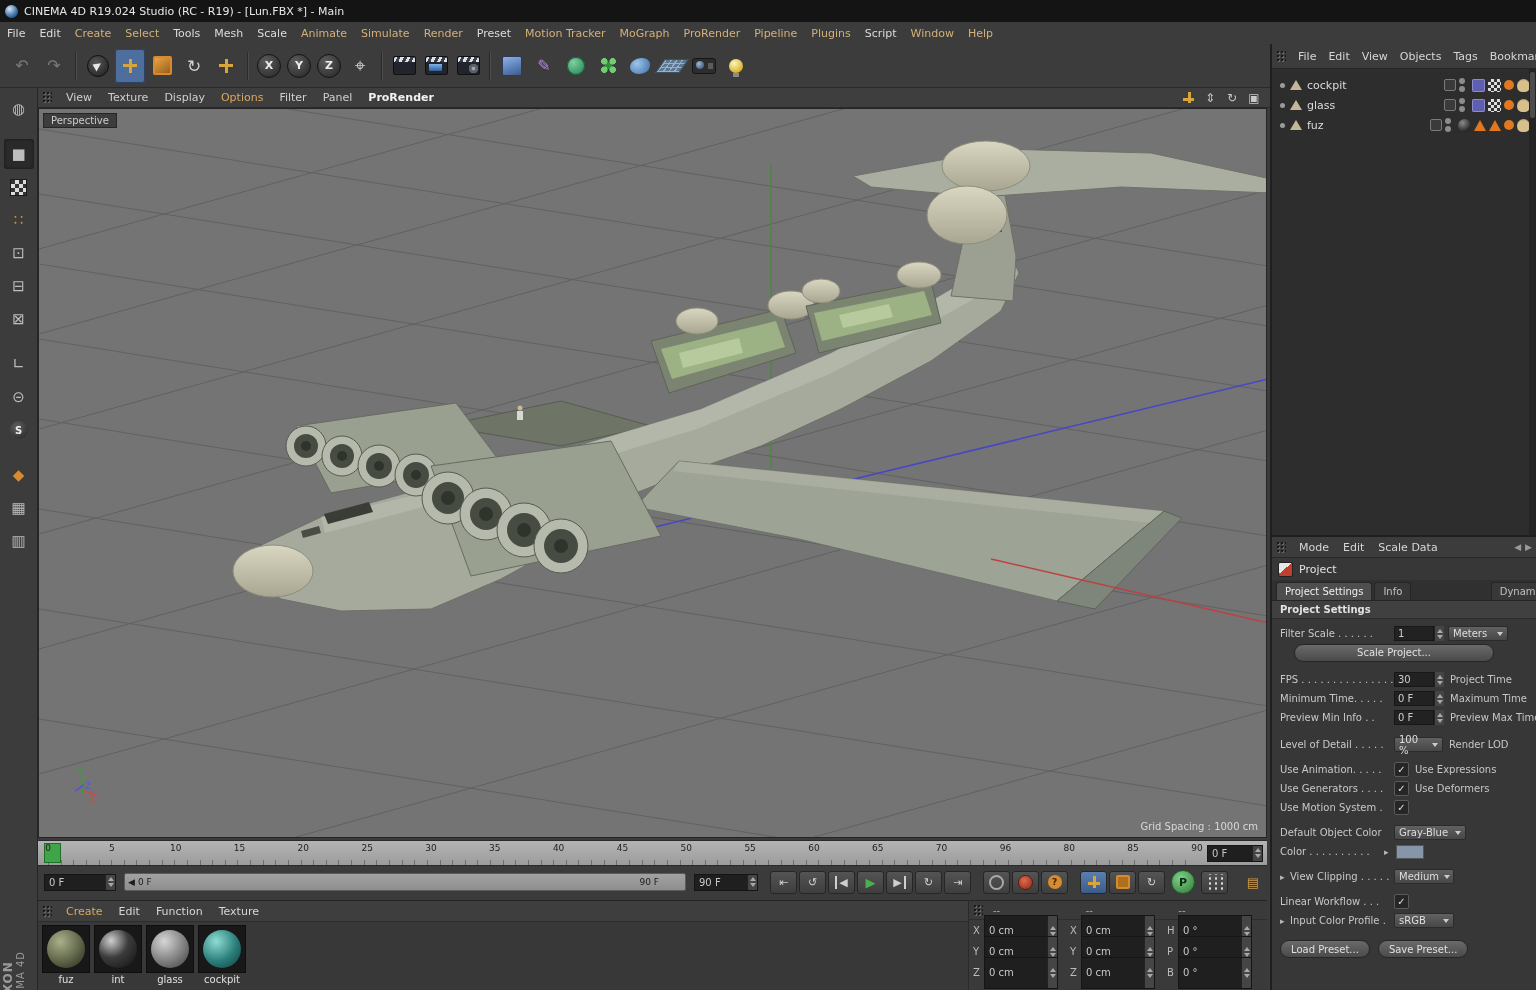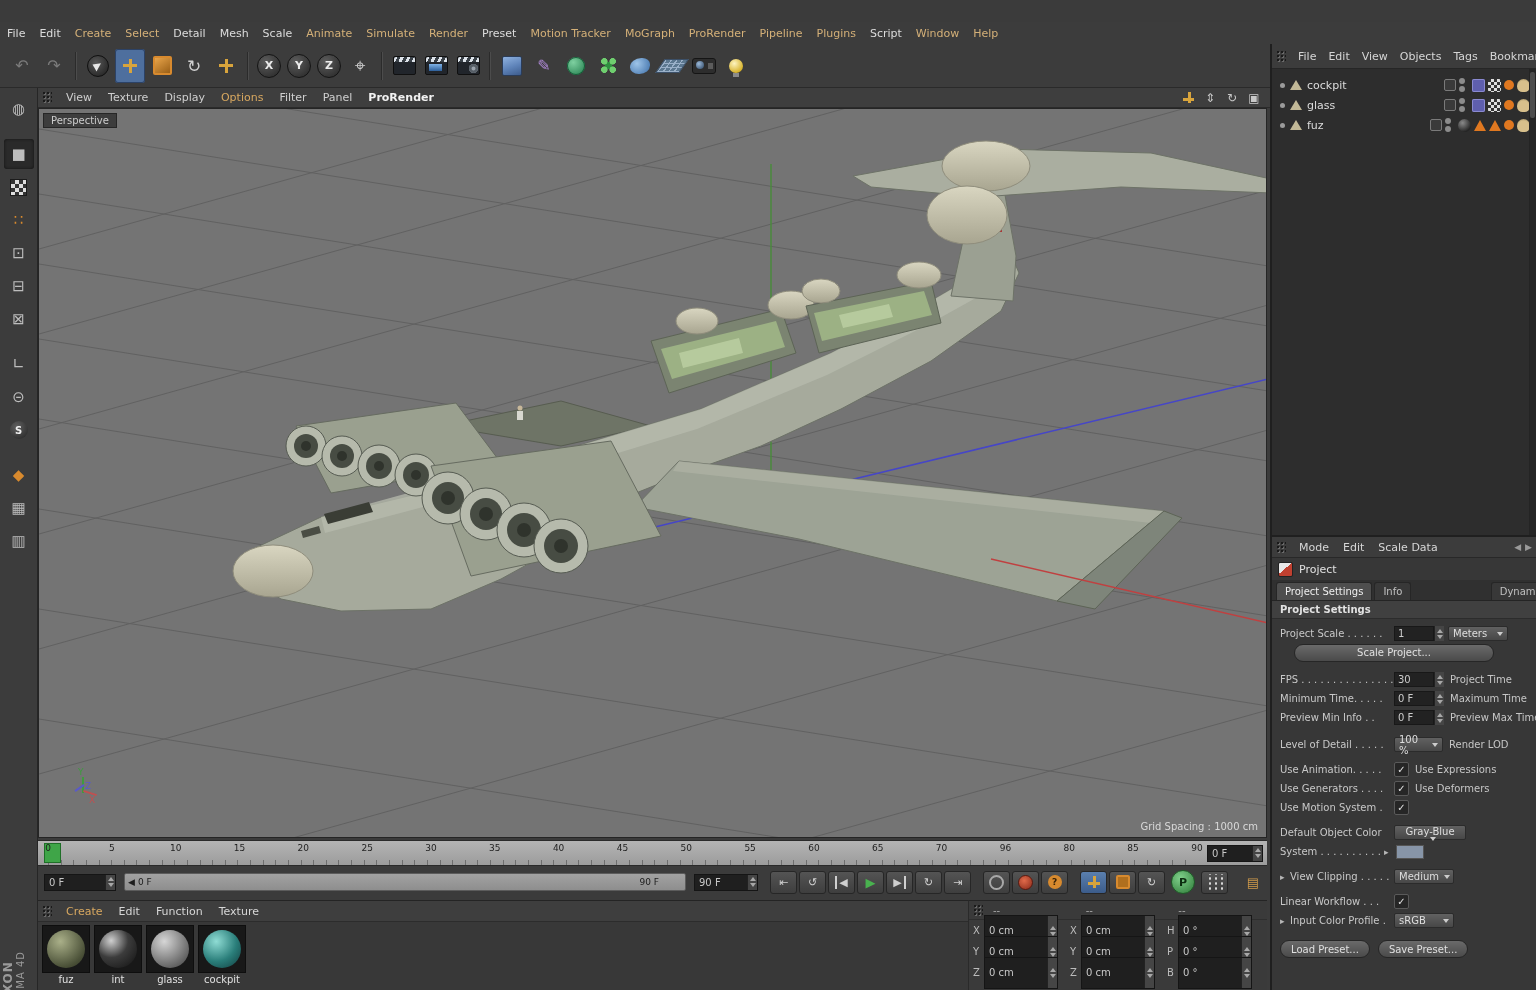--- a/index.html
+++ b/index.html
@@ -229,43 +229,47 @@
   .rarw{flex:0 0 10px;color:#b8b8b8;font-size:9px;}
   .fwrap{display:flex;height:15px;}
   .afield{display:flex;align-items:center;background:#222;border:1px solid #181818;color:#cccccc;
           padding:0 3px;box-sizing:border-box;}
   .w40{width:40px;}
   .dd{display:flex;align-items:center;justify-content:space-between;height:15px;padding:0 4px;
       background:linear-gradient(#616161,#474747);border:1px solid #2b2b2b;border-radius:2px;
       color:#dedede;font-size:10px;box-sizing:border-box;margin-left:4px;}
   .dda{width:0;height:0;border-left:3.5px solid transparent;border-right:3.5px solid transparent;
       border-top:4px solid #cccccc;margin-left:5px;}
-  .w58{width:60px;} .w70{width:72px;flex-direction:column;}
+  .w58{width:60px;} .w70{width:72px;}
   .chk{width:13px;height:13px;background:#262626;border:1px solid #5a5a5a;color:#e0e0e0;font-size:10px;
       line-height:13px;text-align:center;border-radius:2px;flex:0 0 auto;}
   .rlabel{margin-left:6px;white-space:nowrap;overflow:hidden;flex:1;color:#c6c6c6;}
   .pill{height:16px;background:linear-gradient(#6a6a6a,#4a4a4a);border:1px solid #262626;border-radius:9px;
       color:#e0e0e0;font-size:10px;display:flex;align-items:center;justify-content:center;padding:0 10px;}
   .scalebtn{width:178px;margin-left:14px;}
   .gap6{height:6px;} .gap8{height:8px;}
   .swatch{width:26px;height:12px;background:#8795a8;border:1px solid #555;margin-left:2px;}
   .presets{display:flex;gap:8px;margin-top:2px;}
 </style>
 </head>
 <body>
 
 <div id="root">
 
+  <div class="titlebar">
+    <span class="appicon"></span>
+    <span>CINEMA 4D R19.024 Studio (RC - R19) - [Lun.FBX *] - Main</span>
+  </div>
 
   <div class="menubar">
     <span class="mi">File</span>
     <span class="mi">Edit</span>
     <span class="mi acc">Create</span>
     <span class="mi acc">Select</span>
-    <span class="mi">Detail</span>
+    <span class="mi">Tools</span>
     <span class="mi">Mesh</span>
     <span class="mi">Scale</span>
     <span class="mi acc">Animate</span>
     <span class="mi acc">Simulate</span>
     <span class="mi acc">Render</span>
     <span class="mi">Preset</span>
     <span class="mi acc">Motion Tracker</span>
     <span class="mi acc">MoGraph</span>
     <span class="mi acc">ProRender</span>
     <span class="mi acc">Pipeline</span>
@@ -815,21 +819,21 @@
       </div>
       <div class="tabs">
         <span class="tab active">Project Settings</span>
         <span class="tab">Info</span>
         <span class="tab last">Dynamics</span>
       </div>
       <div class="asection">Project Settings</div>
       <div class="abody">
 
         <div class="arow">
-          <span class="alabel">Project Scale . . . . . .</span>
+          <span class="alabel">Filter Scale . . . . . .</span>
           <span class="fwrap">
             <span class="afield w40">1</span>
             <span class="spin">
                 <span class="sup"></span>
                 <span class="sdn"></span>
               </span>
           </span>
           <span class="dd w58">
             <span>Meters</span>
               <span class="dda"></span>
@@ -898,21 +902,21 @@
         </div>
         <div class="gap6"></div>
         <div class="arow">
           <span class="alabel">Default Object Color</span>
           <span class="dd w70" style="margin-left:0;">
             <span>Gray-Blue</span>
               <span class="dda"></span>
           </span>
         </div>
         <div class="arow">
-          <span class="alabel short">System . . . . . . . . . .</span>
+          <span class="alabel short">Color . . . . . . . . . .</span>
           <span class="rarw">▸</span>
           <span class="swatch"></span>
         </div>
         <div class="gap6"></div>
         <div class="arow">
           <span class="rarw">▸</span>
           <span class="alabel short">View Clipping . . . . .</span>
           <span class="dd w58" style="margin-left:0;">
             <span>Medium</span>
               <span class="dda"></span>

